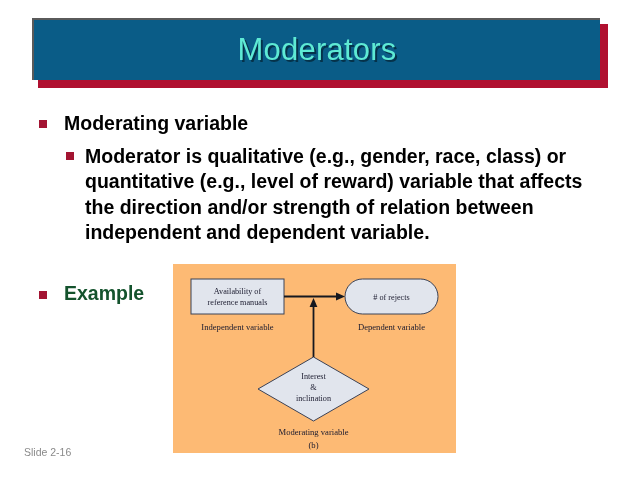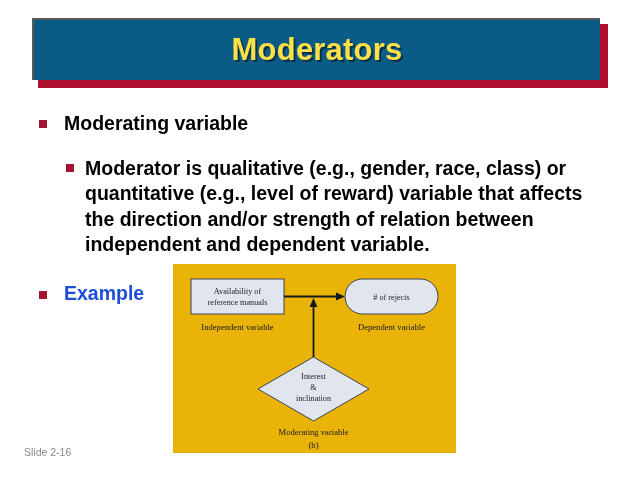--- a/index.html
+++ b/index.html
@@ -48,23 +48,23 @@
     width: 566px;
     height: 60px;
     background: #0a5c87;
     border-top: 2px solid #5a5a5a;
     border-left: 2px solid #5a5a5a;
     display: flex;
     align-items: center;
     justify-content: center;
   }
   .title-text {
-    color: #fde047;
+    color: #5eead4;
     font-size: 31px;
-    font-weight: bold;
+    font-weight: normal;
     letter-spacing: 0.2px;
     text-shadow: 2px 2px 0 rgba(0,0,0,0.45);
     font-family: "Liberation Sans", sans-serif;
     white-space: nowrap;
   }
 
   
   .body-area {
     position: absolute;
     left: 0;
@@ -93,21 +93,21 @@
     font-size: 19.5px;
     font-weight: bold;
     color: #000000;
     line-height: 1.18;
     font-family: "Liberation Sans", sans-serif;
   }
 
   .bullet-l2 {
     position: relative;
     padding-left: 66px;
-    margin-top: 21px;
+    margin-top: 9px;
   }
   .bullet-l2 .marker {
     position: absolute;
     left: 66px;
     top: 8px;
     width: 8px;
     height: 8px;
     background: #a31432;
   }
   .bullet-l2 .text {
@@ -132,32 +132,32 @@
     left: 39px;
     top: 9px;
     width: 8px;
     height: 8px;
     background: #a31432;
   }
   .example-row .text {
     margin-left: 26px;
     font-size: 19.5px;
     font-weight: bold;
-    color: #1d4ed8;
+    color: #14532d;
     font-family: "Liberation Sans", sans-serif;
   }
 
   
   .diagram-panel {
     position: absolute;
     left: 173px;
     top: 264px;
     width: 283px;
     height: 189px;
-    background: #eab308;
+    background: #fdba74;
   }
   .diagram-svg {
     display: block;
     width: 283px;
     height: 189px;
   }
   .dg-label {
     font-family: "Liberation Serif", serif;
     font-size: 8.2px;
     fill: #1a1a2e;

